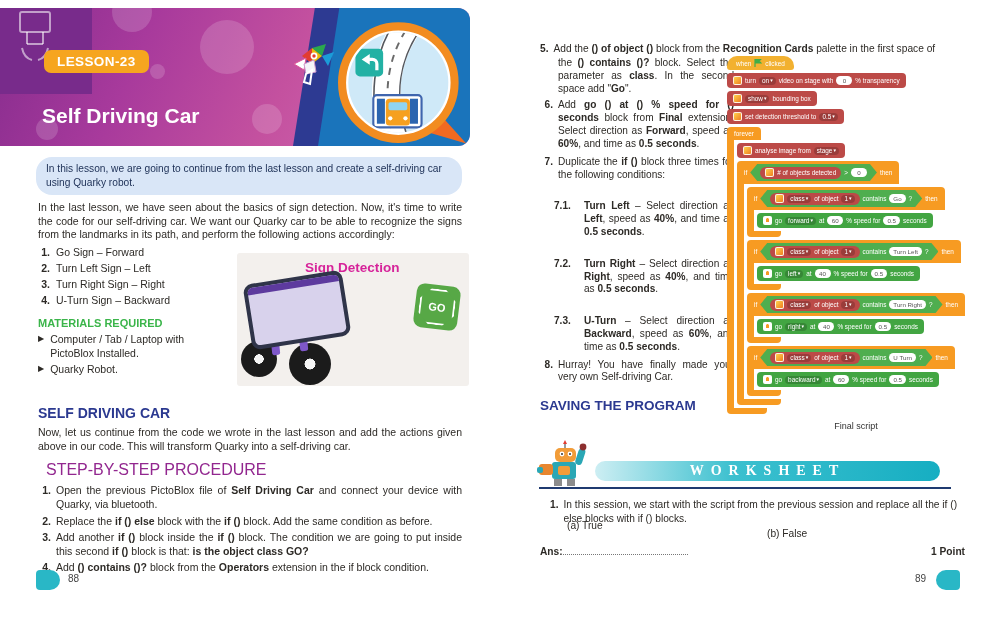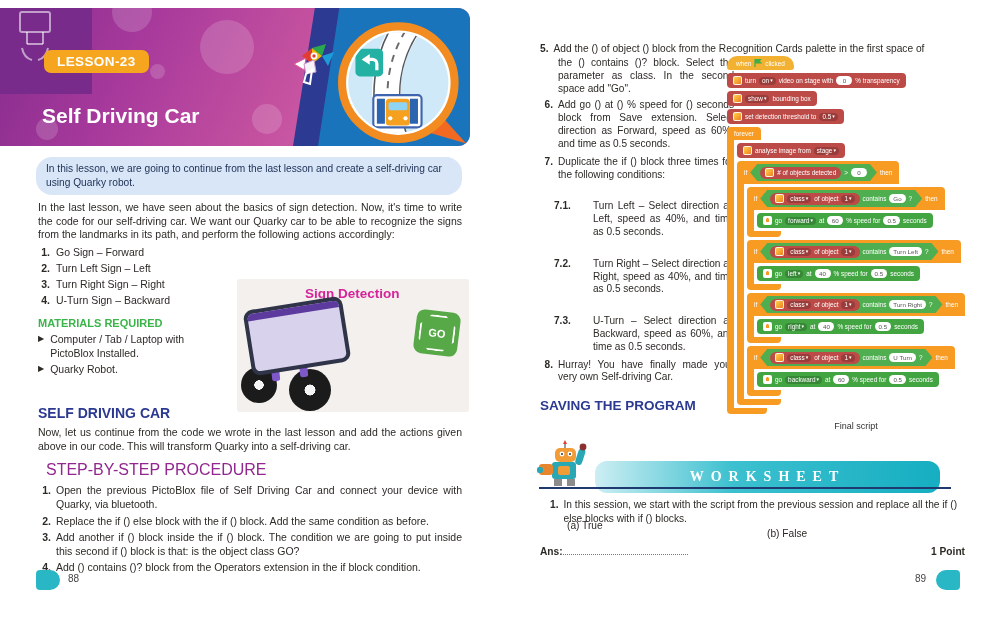--- a/index.html
+++ b/index.html
@@ -31,21 +31,21 @@
   .lcontent{position:absolute;left:38px;top:201px;width:424px;font-size:10.5px;line-height:1.3;}
   h2.navyhead{color:#2b3990;font-size:13.5px;margin:0 0 4px;font-weight:bold;}
   .just{text-align:justify;margin:0;}
   .li{display:flex;gap:6px;margin:2.5px 0;}
   .li .num{font-weight:bold;flex:none;min-width:12px;text-align:right;}
   .greenhead{color:#3bb54a;font-size:11px;font-weight:bold;margin:8px 0 3px;}
   .mat{display:flex;gap:6px;margin:2px 0;max-width:190px;}
   .mat .tri{font-size:8px;flex:none;padding-top:1px;}
 
   
-  .figure{position:absolute;left:199px;top:78px;width:232px;height:133px;background:#f3f0ed;
+  .figure{position:absolute;left:199px;top:52px;width:232px;height:133px;background:#f3f0ed;
     border-radius:3px;overflow:hidden;}
   .figtitle{position:absolute;left:68px;top:6px;color:#d6239a;font-weight:bold;font-size:13.5px;}
   .phone{position:absolute;left:10px;top:24px;width:100px;height:66px;background:#2f3449;
     border-radius:9px;transform:rotate(-9deg);}
   .phone .screen{position:absolute;inset:4px;background:#d8d2ec;border-radius:5px;}
   .phone .uibar{position:absolute;left:4px;top:4px;right:4px;height:7px;background:#5d3a9e;border-radius:5px 5px 0 0;}
   .post{position:absolute;width:8px;height:26px;background:#7e57c8;border-radius:2px;}
   .wheel{position:absolute;border-radius:50%;background:radial-gradient(circle,#f5f5f5 0 18%,#1b1b1b 19% 100%);}
   .gocard{position:absolute;left:178px;top:32px;width:44px;height:44px;background:#57a846;border-radius:8px;
     transform:rotate(7deg);display:flex;align-items:center;justify-content:center;}
@@ -64,21 +64,21 @@
   .pagetab.l{left:36px;top:570px;border-radius:4px 10px 10px 4px;}
   .pagetab.r{left:441px;top:570px;border-radius:10px 4px 4px 10px;}
   .pagenum{position:absolute;font-size:10px;color:#444;}
   .pagenum.l{left:68px;top:573px;}
   .pagenum.r{left:420px;top:573px;}
 
   
   .step5a{position:absolute;left:45px;top:42px;width:422px;display:flex;gap:5px;font-size:10.2px;line-height:1.3;}
   .rcolL{position:absolute;left:45px;top:57px;width:194px;font-size:10.1px;line-height:1.27;}
   .rcolL .step{margin:2px 0 5px;}
-  .rcolL .substep{display:flex;gap:20px;margin:19px 0 5px 14px;}
+  .rcolL .substep{display:flex;gap:11px;margin:19px 0 5px 14px;}
   .rcolL .substep .num{font-weight:bold;flex:none;min-width:19px;}
   .rcolL .substep .tx{flex:1;text-align:justify;}
   .s5rest{padding-left:18px;text-align:justify;margin:0 0 4px;}
 
   .saving{position:absolute;left:45px;top:397px;width:205px;font-size:10.3px;line-height:1.32;}
 
   
   .scriptbox{position:absolute;left:232px;top:56px;width:258px;}
   .stack{display:flex;flex-direction:column;gap:3px;align-items:flex-start;}
   .hatblk{background:#f2b130;color:#fff;font-size:6.4px;display:flex;gap:3px;align-items:center;
@@ -98,35 +98,35 @@
   .cblk{display:flex;flex-direction:column;align-items:flex-start;}
   .chead{display:flex;align-items:center;gap:3px;background:var(--c);color:#fff;font-size:6.4px;
     padding:3px 7px;border-radius:4px 4px 0 0;width:max-content;}
   .cmid{display:flex;align-items:stretch;}
   .spine{width:7px;background:var(--c);flex:none;}
   .cch{display:flex;flex-direction:column;gap:3px;padding:3px 0 3px 3px;align-items:flex-start;}
   .cfoot{width:34px;height:6px;background:var(--c);border-radius:0 0 4px 4px;}
   .caption{margin-top:7px;font-size:9px;color:#333;text-align:center;width:100%;}
 
   
-  .wsbar{position:absolute;left:100px;top:461px;width:345px;height:32px;border-radius:12px;
+  .wsbar{position:absolute;left:100px;top:461px;width:345px;height:20px;border-radius:12px;
     background:linear-gradient(90deg,#cdeef3 0%,#3cc0cf 40%,#16aec2 100%);
     display:flex;align-items:center;justify-content:center;}
   .wsbar span{color:#fff;font-family:"Liberation Serif",serif;font-size:14px;letter-spacing:7px;font-weight:bold;}
   .wsline{position:absolute;left:44px;top:487px;width:412px;height:2px;background:#1f3a70;}
   .mascot{position:absolute;left:42px;top:440px;}
   .wq{position:absolute;left:55px;top:498px;width:412px;display:flex;gap:5px;font-size:10.2px;line-height:1.35;}
   .wq .num{font-weight:bold;}
   .opta{position:absolute;left:72px;top:520px;font-size:10.2px;}
   .optb{position:absolute;left:272px;top:528px;font-size:10.2px;}
   .ansrow{position:absolute;left:45px;top:546px;font-size:10.2px;font-weight:bold;}
   .ansline{display:inline-block;width:125px;border-bottom:1px dotted #777;}
   .points{position:absolute;right:25px;top:546px;font-size:10.2px;font-weight:bold;}
 
-  b{font-weight:normal;}
+  b{font-weight:bold;}
 </style>
 </head>
 <body>
 
 <div class="sheet">
 
   <div class="page left">
 
     <div class="banner">
       <div class="banner-clip">
@@ -272,21 +272,21 @@
     <div class="step5a">
       <span class="num" style="font-weight:bold;">5.</span>
       <span>Add the <b>() of object ()</b> block from the <b>Recognition Cards</b> palette in the first space of</span>
     </div>
 
     <div class="rcolL">
       <p class="s5rest">the <b>() contains ()?</b> block. Select the parameter as <b>class</b>. In the second space add "<b>Go</b>".</p>
 
       <div class="step">
         <span class="num">6.</span>
-        <span class="tx">Add <b>go () at () % speed for () seconds</b> block from <b>Save</b> extension. Select direction as <b>Forward</b>, speed as <b>60%</b>, and time as <b>0.5 seconds</b>.</span>
+        <span class="tx">Add <b>go () at () % speed for () seconds</b> block from <b>Final</b> extension. Select direction as <b>Forward</b>, speed as <b>60%</b>, and time as <b>0.5 seconds</b>.</span>
       </div>
       <div class="step">
         <span class="num">7.</span>
         <span class="tx">Duplicate the <b>if ()</b> block three times for the following conditions:</span>
       </div>
 
       <div class="substep">
         <span class="num">7.1.</span>
         <span class="tx"><b>Turn Left</b> – Select direction as <b>Left</b>, speed as <b>40%</b>, and time as <b>0.5 seconds</b>.</span>
       </div>

